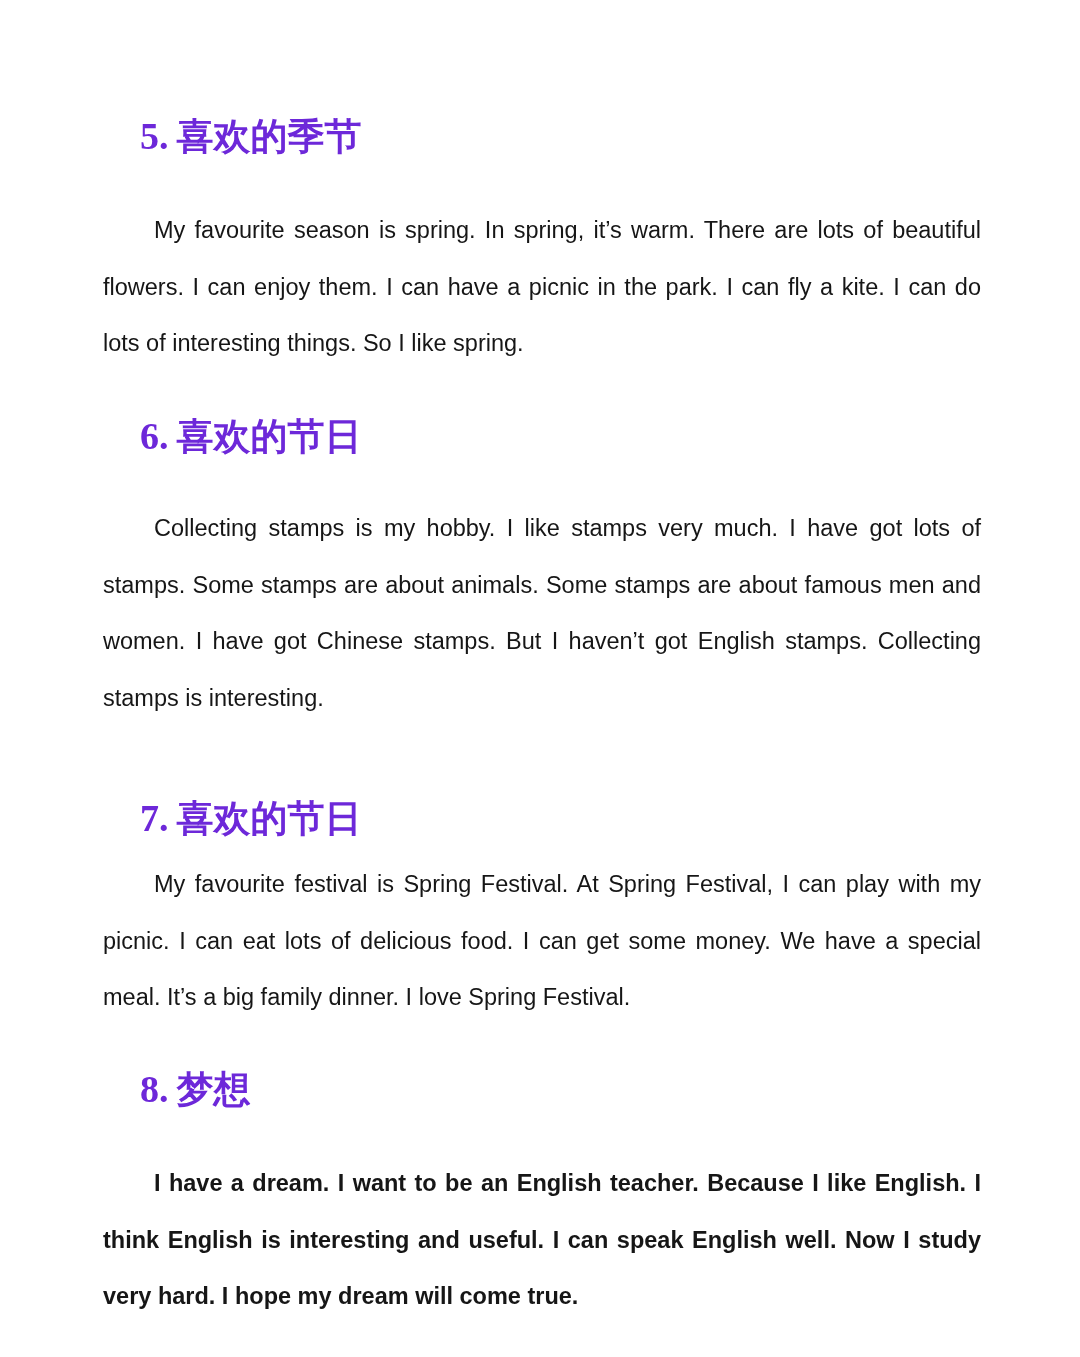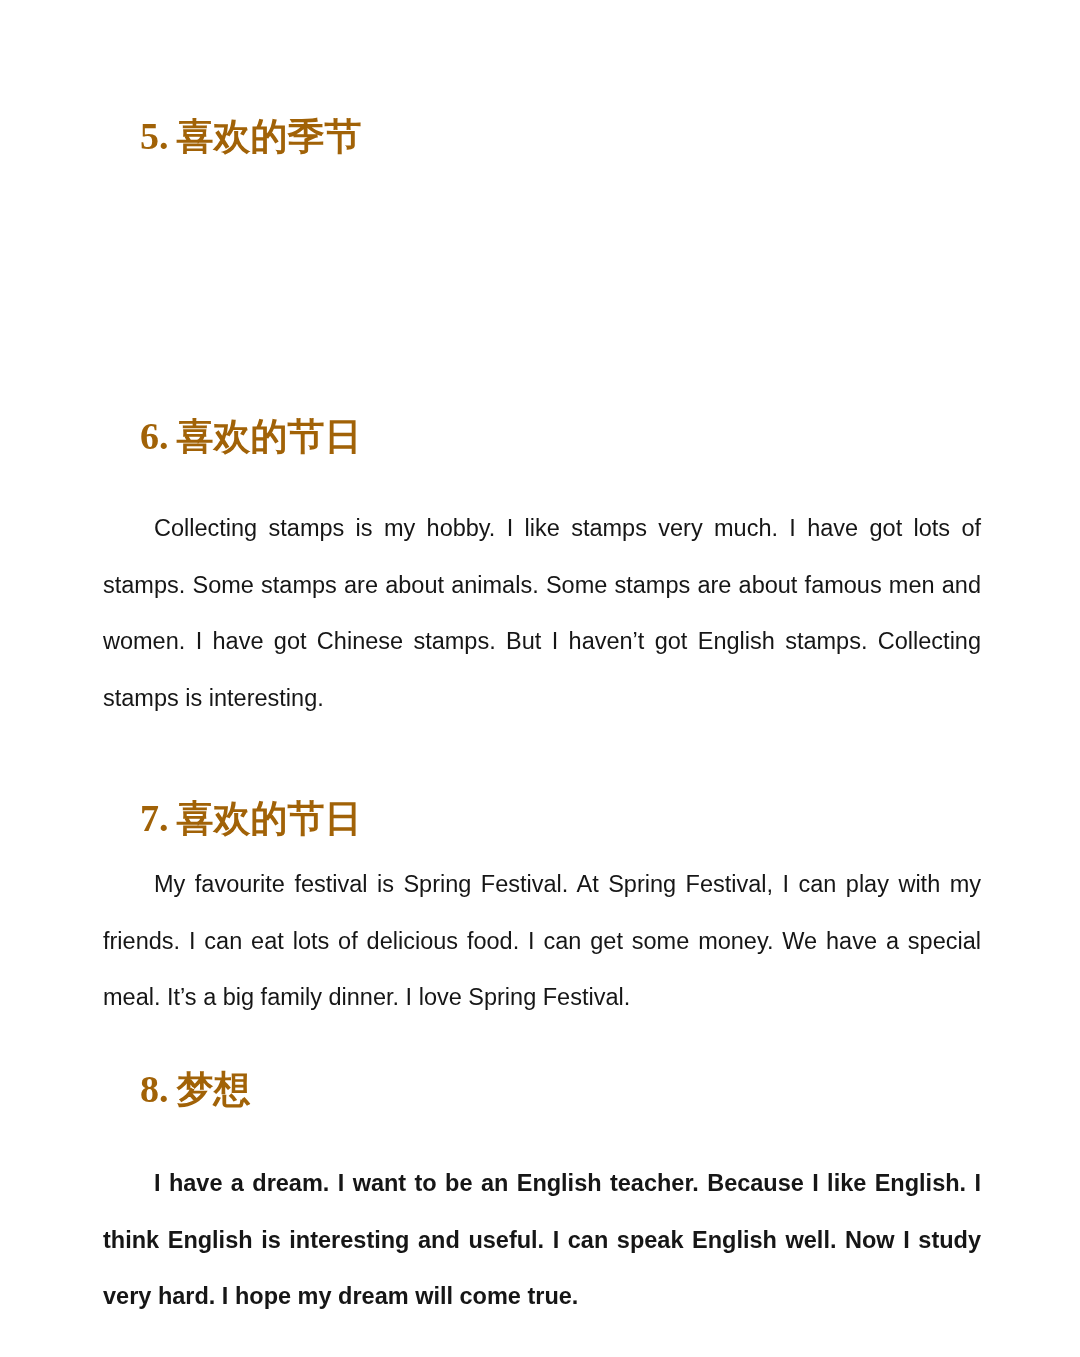--- a/index.html
+++ b/index.html
@@ -22,21 +22,21 @@
       height: 1357px;
     }
     .section-heading {
       position: absolute;
       left: 140px;
       margin: 0;
       font-family: "DejaVu Serif", "Liberation Serif", serif;
       font-weight: bold;
       font-size: 37px;
       line-height: 44px;
-      color: #a16207;
+      color: #6d28d9;
       white-space: nowrap;
     }
     .section-heading .num {
       font-family: "Liberation Serif", "DejaVu Serif", serif;
       font-weight: bold;
       font-size: 38px;
       margin-right: 8px;
     }
     .paragraph {
       position: absolute;
@@ -53,29 +53,30 @@
     }
   </style>
 </head>
 <body>
 
 <div class="page">
 
   <h2 class="section-heading" style="top:114px;">
     <span class="num">5.</span><span>喜欢的季节</span>
   </h2>
+  <p class="paragraph" style="top:202px;">My favourite season is spring. In spring, it’s warm. There are lots of beautiful flowers. I can enjoy them. I can have a picnic in the park. I can fly a kite. I can do lots of interesting things. So I like spring.</p>
 
   <h2 class="section-heading" style="top:414px;">
     <span class="num">6.</span><span>喜欢的节日</span>
   </h2>
   <p class="paragraph" style="top:500px;">Collecting stamps is my hobby. I like stamps very much. I have got lots of stamps. Some stamps are about animals. Some stamps are about famous men and women. I have got Chinese stamps. But I haven’t got English stamps. Collecting stamps is interesting.</p>
 
   <h2 class="section-heading" style="top:768px;margin-top:28px;">
     <span class="num">7.</span><span>喜欢的节日</span>
   </h2>
-  <p class="paragraph" style="top:856px;">My favourite festival is Spring Festival. At Spring Festival, I can play with my friends. I can eat lots of delicious food. I can get some money. We have a special meal. It’s a big family dinner. I love Spring Festival.</p>
+  <p class="paragraph" style="top:856px;">My favourite festival is Spring Festival. At Spring Festival, I can play with my picnic. I can eat lots of delicious food. I can get some money. We have a special meal. It’s a big family dinner. I love Spring Festival.</p>
 
   <h2 class="section-heading" style="top:1067px;">
     <span class="num">8.</span><span>梦想</span>
   </h2>
   <p class="paragraph" style="top:1155px;font-weight:bold;">I have a dream. I want to be an English teacher. Because I like English. I think English is interesting and useful. I can speak English well. Now I study very hard. I hope my dream will come true.</p>
 
 </div>
 
 </body></html>

